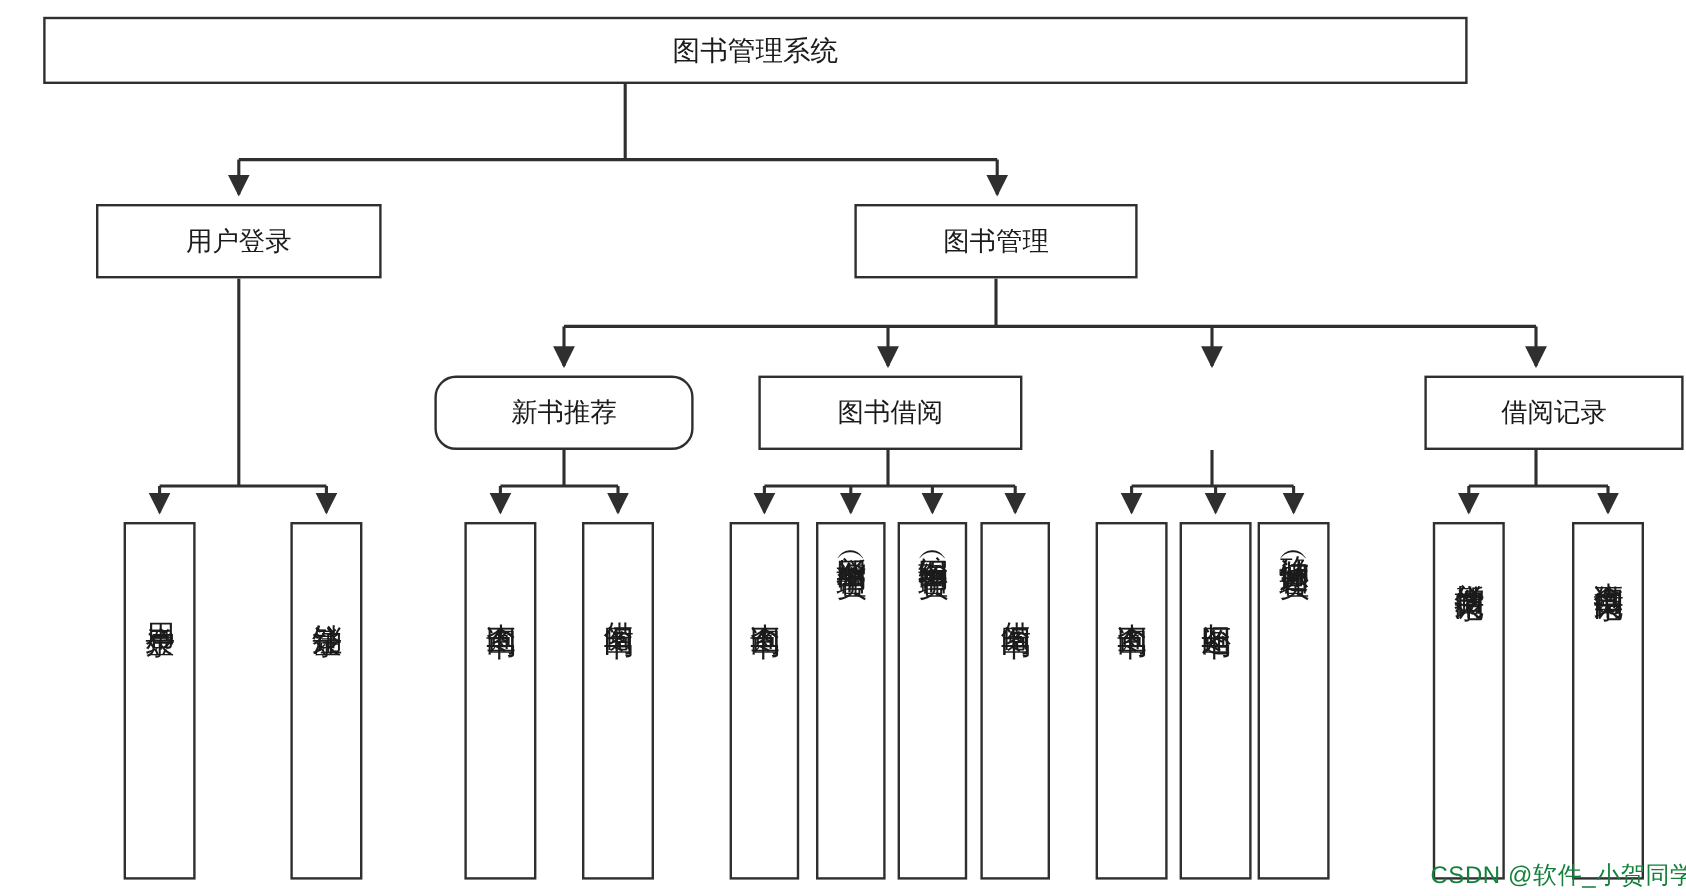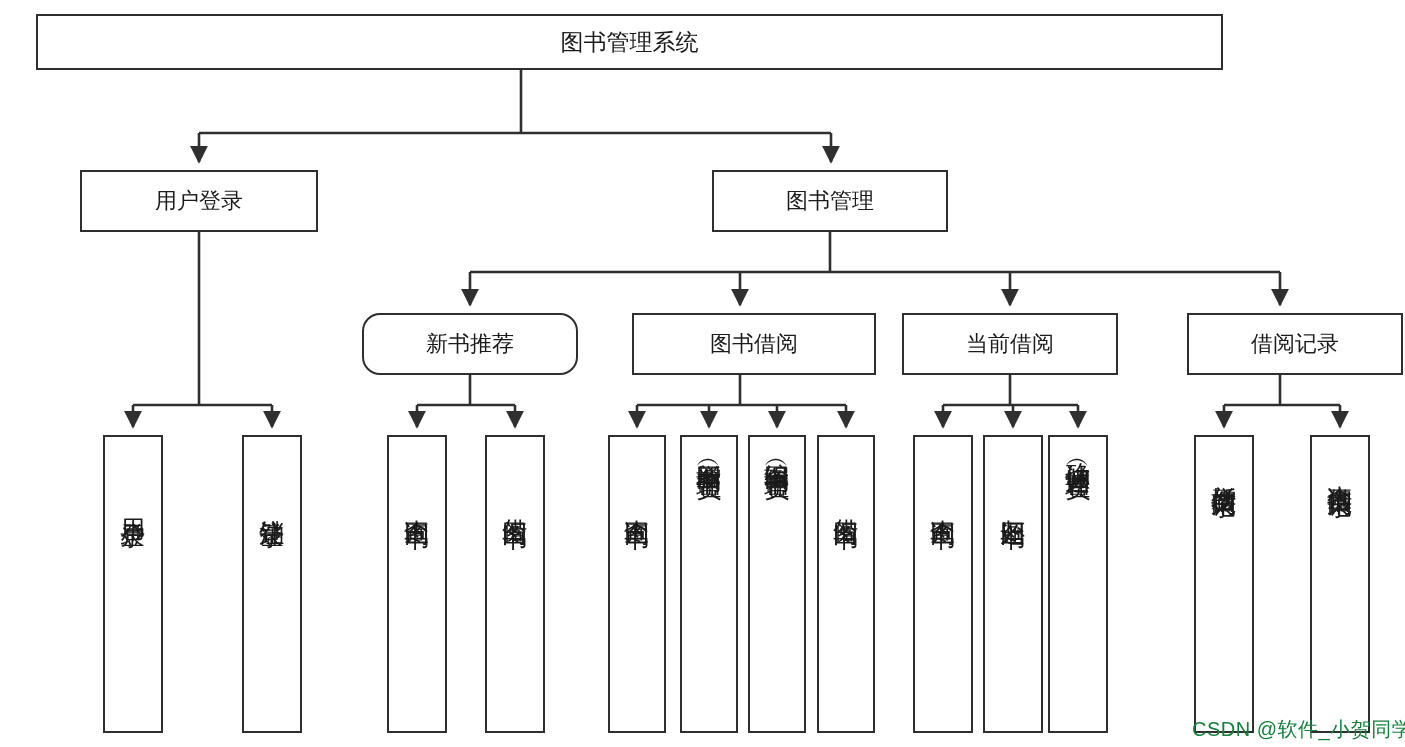--- a/index.html
+++ b/index.html
@@ -141,25 +141,22 @@
   <div class="node h" id="node-l2-0" style="left: 80px; top: 170px; width: 238px; height: 62px;">
     <span class="node-label">用户登录</span>
   </div>
   <div class="node h" id="node-l2-1" style="left: 712px; top: 170px; width: 236px; height: 62px;">
     <span class="node-label">图书管理</span>
   </div>
 
   <div class="node h" id="node-l3-0" style="left: 362px; top: 313px; width: 216px; height: 62px; border-radius: 18px;">
     <span class="node-label">新书推荐</span>
   </div>
-  <div class="node h" id="node-l3-1" style="left: 632px; top: 313px; width: 244px; height: 62px;">
+  <div class="node h" id="node-l3-1" style="left: 632px; top: 313px; width: 220px; height: 62px;">
     <span class="node-label">图书借阅</span>
-  </div>
-  <div class="node h" id="node-l3-2" style="left: 902px; top: 313px; width: 216px; height: 62px;">
-    <span class="node-label">当前借阅</span>
   </div>
   <div class="node h" id="node-l3-3" style="left: 1172px; top: 313px; width: 216px; height: 62px; margin-left: 15px;">
     <span class="node-label">借阅记录</span>
   </div>
 
   <div class="node v short" id="node-leaf-0" style="left: 103px; top: 435px; width: 60px; height: 298px;">
     <span class="node-label">用户登录</span>
   </div>
   <div class="node v short" id="node-leaf-1" style="left: 242px; top: 435px; width: 60px; height: 298px;">
     <span class="node-label">注销登录</span>

